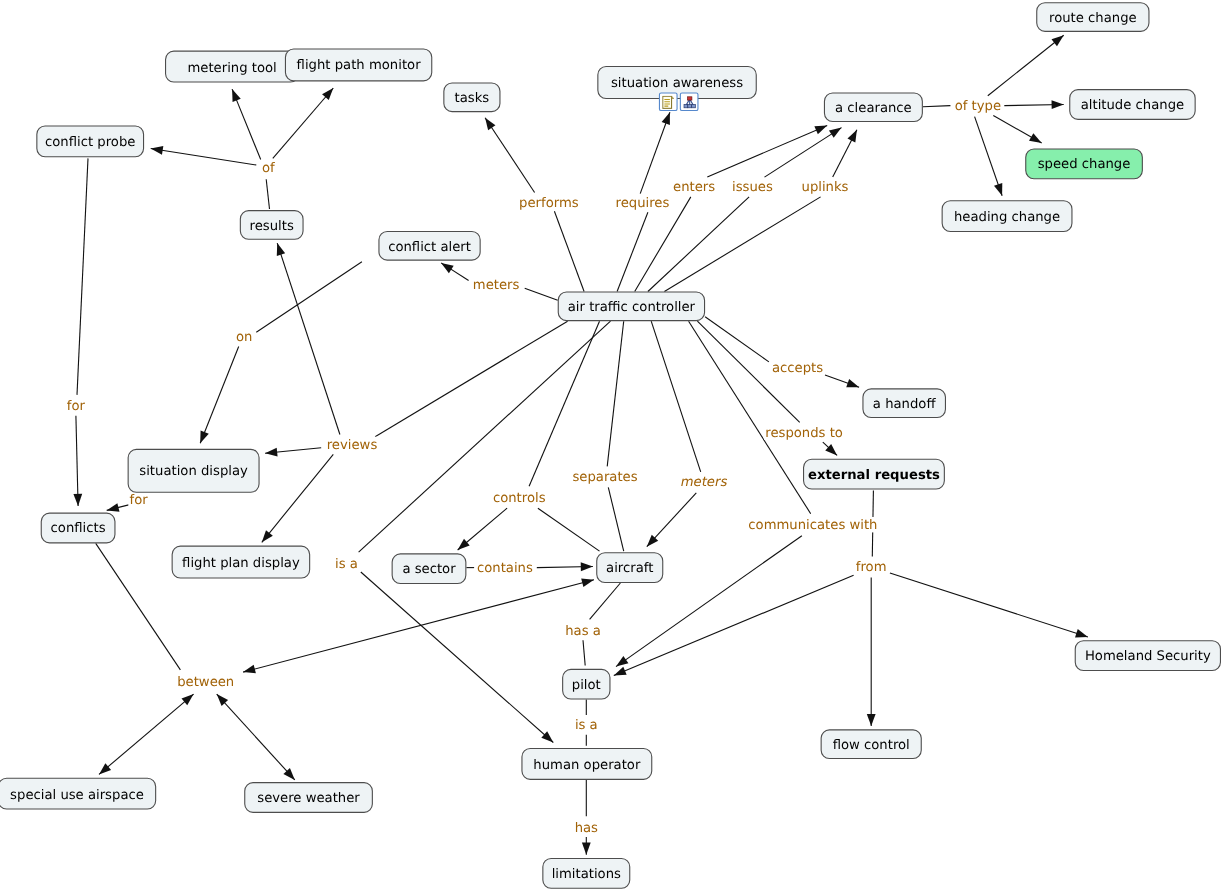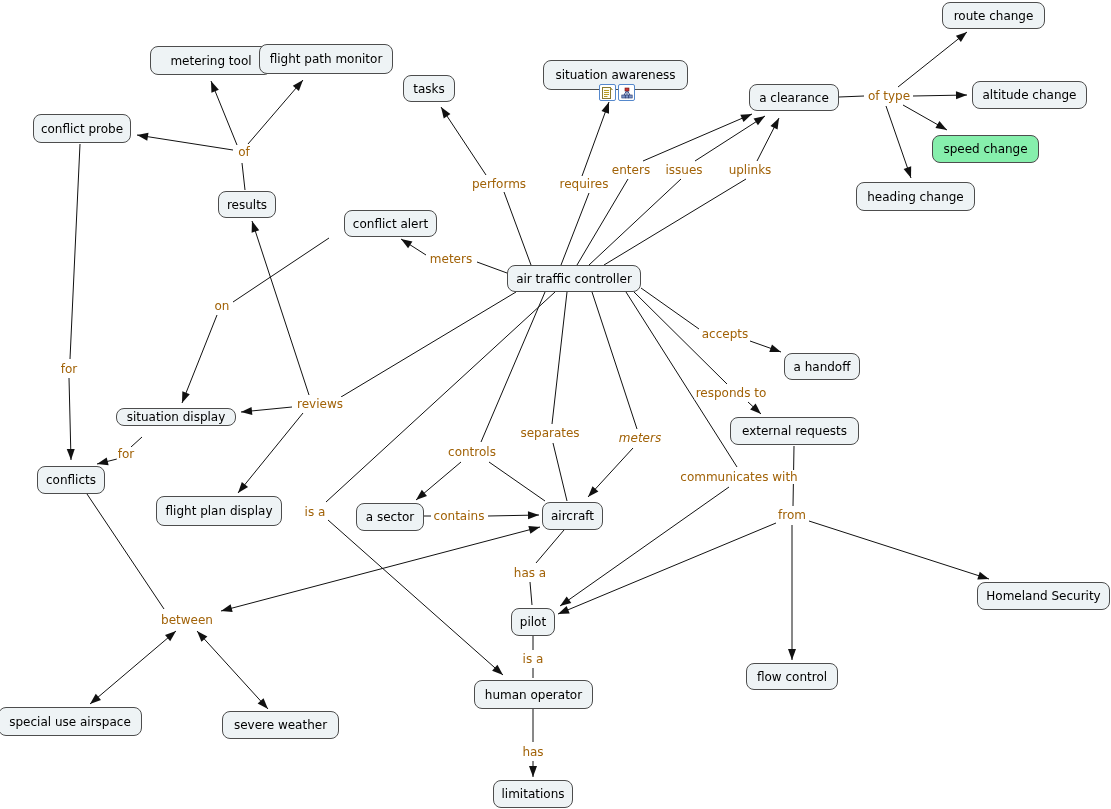--- a/index.html
+++ b/index.html
@@ -209,22 +209,22 @@
     <div class="concept" style="left: 543px; top: 60px; width: 145px; height: 30px; background: rgb(238, 243, 245); border-color: rgb(77, 77, 77);">situation awareness</div>
     <div class="concept" style="left: 749px; top: 84px; width: 90px; height: 27px; background: rgb(238, 243, 245); border-color: rgb(77, 77, 77);">a clearance</div>
     <div class="concept" style="left: 942px; top: 2px; width: 103px; height: 27px; background: rgb(238, 243, 245); border-color: rgb(77, 77, 77);">route change</div>
     <div class="concept" style="left: 972px; top: 81px; width: 115px; height: 28px; background: rgb(238, 243, 245); border-color: rgb(77, 77, 77);">altitude change</div>
     <div class="concept" style="left: 932px; top: 135px; width: 107px; height: 28px; background: #86efac; border-color: rgb(77, 77, 77);">speed change</div>
     <div class="concept" style="left: 856px; top: 182px; width: 119px; height: 29px; background: rgb(238, 243, 245); border-color: rgb(77, 77, 77);">heading change</div>
     <div class="concept" style="left: 218px; top: 191px; width: 58px; height: 27px; background: rgb(238, 243, 245); border-color: rgb(77, 77, 77);">results</div>
     <div class="concept" style="left: 304px; top: 210px; width: 93px; height: 27px; background: rgb(238, 243, 245); border-color: rgb(77, 77, 77); margin-left: 40px;">conflict alert</div>
     <div class="concept" style="left: 507px; top: 265px; width: 134px; height: 27px; background: rgb(238, 243, 245); border-color: rgb(77, 77, 77);">air traffic controller</div>
     <div class="concept" style="left: 784px; top: 353px; width: 76px; height: 27px; background: rgb(238, 243, 245); border-color: rgb(77, 77, 77);">a handoff</div>
-    <div class="concept" style="left: 730px; top: 417px; width: 129px; height: 28px; background: rgb(238, 243, 245); border-color: rgb(77, 77, 77);">external requests</div>
-    <div class="concept" style="left: 116px; top: 408px; width: 120px; height: 18px; background: rgb(238, 243, 245); border-color: rgb(77, 77, 77);">situation display</div>
+    <div class="concept" style="left: 730px; top: 417px; width: 129px; height: 28px; background: rgb(238, 243, 245); border-color: rgb(77, 77, 77); font-weight: bold;">external requests</div>
+    <div class="concept" style="left: 116px; top: 408px; width: 120px; height: 40px; background: rgb(238, 243, 245); border-color: rgb(77, 77, 77);">situation display</div>
     <div class="concept" style="left: 37px; top: 466px; width: 68px; height: 28px; background: rgb(238, 243, 245); border-color: rgb(77, 77, 77);">conflicts</div>
     <div class="concept" style="left: 156px; top: 496px; width: 126px; height: 30px; background: rgb(238, 243, 245); border-color: rgb(77, 77, 77);">flight plan display</div>
     <div class="concept" style="left: 356px; top: 503px; width: 68px; height: 28px; background: rgb(238, 243, 245); border-color: rgb(77, 77, 77);">a sector</div>
     <div class="concept" style="left: 542px; top: 502px; width: 61px; height: 28px; background: rgb(238, 243, 245); border-color: rgb(77, 77, 77);">aircraft</div>
     <div class="concept" style="left: 977px; top: 582px; width: 133px; height: 28px; background: rgb(238, 243, 245); border-color: rgb(77, 77, 77);">Homeland Security</div>
     <div class="concept" style="left: 511px; top: 608px; width: 44px; height: 28px; background: rgb(238, 243, 245); border-color: rgb(77, 77, 77);">pilot</div>
     <div class="concept" style="left: 746px; top: 663px; width: 92px; height: 27px; background: rgb(238, 243, 245); border-color: rgb(77, 77, 77);">flow control</div>
     <div class="concept" style="left: -2px; top: 707px; width: 144px; height: 29px; background: rgb(238, 243, 245); border-color: rgb(77, 77, 77);">special use airspace</div>
     <div class="concept" style="left: 222px; top: 711px; width: 117px; height: 28px; background: rgb(238, 243, 245); border-color: rgb(77, 77, 77);">severe weather</div>
     <div class="concept" style="left: 474px; top: 680px; width: 119px; height: 29px; background: rgb(238, 243, 245); border-color: rgb(77, 77, 77);">human operator</div>

